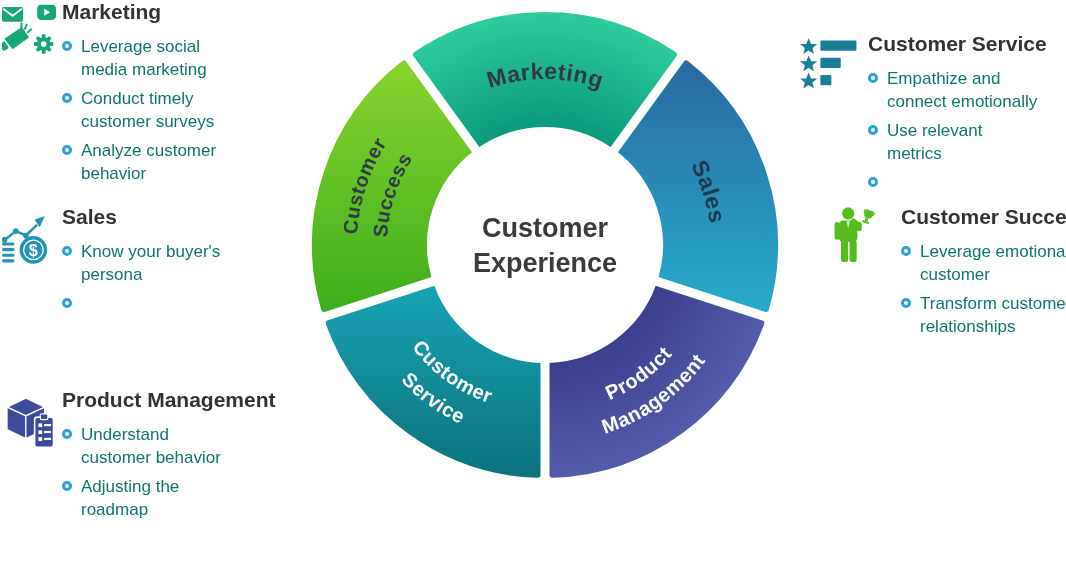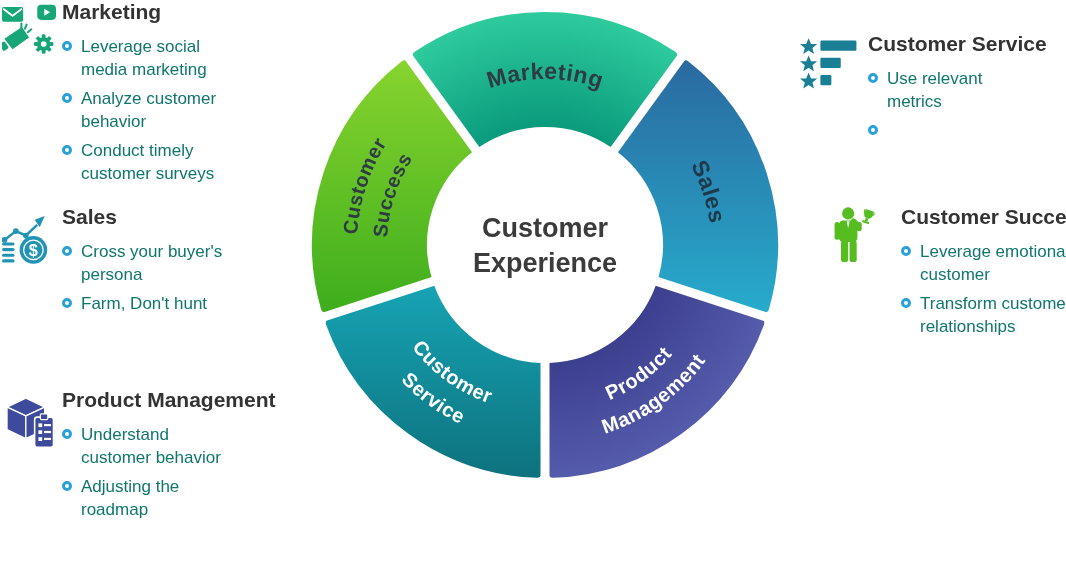--- a/index.html
+++ b/index.html
@@ -68,27 +68,27 @@
     <div class="sec-body">
       <h2>Marketing</h2>
       <ul class="bullets">
           <li>
             <span class="ring"></span>
             <span class="bt">Leverage social
 media marketing</span>
           </li>
           <li>
             <span class="ring"></span>
+            <span class="bt">Conduct timely
+customer surveys</span>
+          </li>
+          <li>
+            <span class="ring"></span>
             <span class="bt">Analyze customer
 behavior</span>
-          </li>
-          <li>
-            <span class="ring"></span>
-            <span class="bt">Conduct timely
-customer surveys</span>
           </li>
         </ul>
     </div>
   </section>
 
   <section class="sec" id="sec-sales">
     <div class="icon-box" style="color: rgb(33, 147, 179);">
       <svg class="m2" width="54" height="54" viewBox="0 0 86 86" fill="currentColor">
         <g>
           <polyline points="4,46 22,32 38,39 56,22" fill="none" stroke="currentColor" stroke-width="4"></polyline>
@@ -108,26 +108,25 @@
           <circle cx="50" cy="62" r="15.5" fill="none" stroke="#fff" stroke-width="2"></circle>
           <text x="50" y="71" font-size="26" font-weight="bold" fill="#fff" text-anchor="middle" font-family="Liberation Sans, sans-serif">$</text>
         </g>
       </svg>
     </div>
     <div class="sec-body">
       <h2>Sales</h2>
       <ul class="bullets">
           <li>
             <span class="ring"></span>
-            <span class="bt">Cross your buyer's
+            <span class="bt">Know your buyer's
 persona</span>
           </li>
           <li>
             <span class="ring"></span>
-            <span class="bt">Farm, Don't hunt</span>
           </li>
         </ul>
     </div>
   </section>
 
   <section class="sec" id="sec-product">
     <div class="icon-box" style="color: rgb(62, 74, 155);">
       <svg class="m3" width="54" height="59" viewBox="0 0 86 94" fill="currentColor">
         <g stroke="#fff" stroke-width="2" stroke-linejoin="round">
           <polygon points="8,24 38,10 68,24 38,38"></polygon>
@@ -180,20 +179,25 @@
         <g>
           <rect x="26" y="3" width="46" height="13" rx="1.5"></rect>
           <rect x="26" y="25" width="26" height="13" rx="1.5"></rect>
           <rect x="26" y="47" width="14" height="13" rx="1.5"></rect>
         </g>
       </svg>
     </div>
     <div class="sec-body">
       <h2>Customer Service</h2>
       <ul class="bullets">
+          <li>
+            <span class="ring"></span>
+            <span class="bt">Empathize and
+connect emotionally</span>
+          </li>
           <li>
             <span class="ring"></span>
             <span class="bt">Use relevant
 metrics</span>
           </li>
           <li>
             <span class="ring"></span>
           </li>
         </ul>
     </div>

